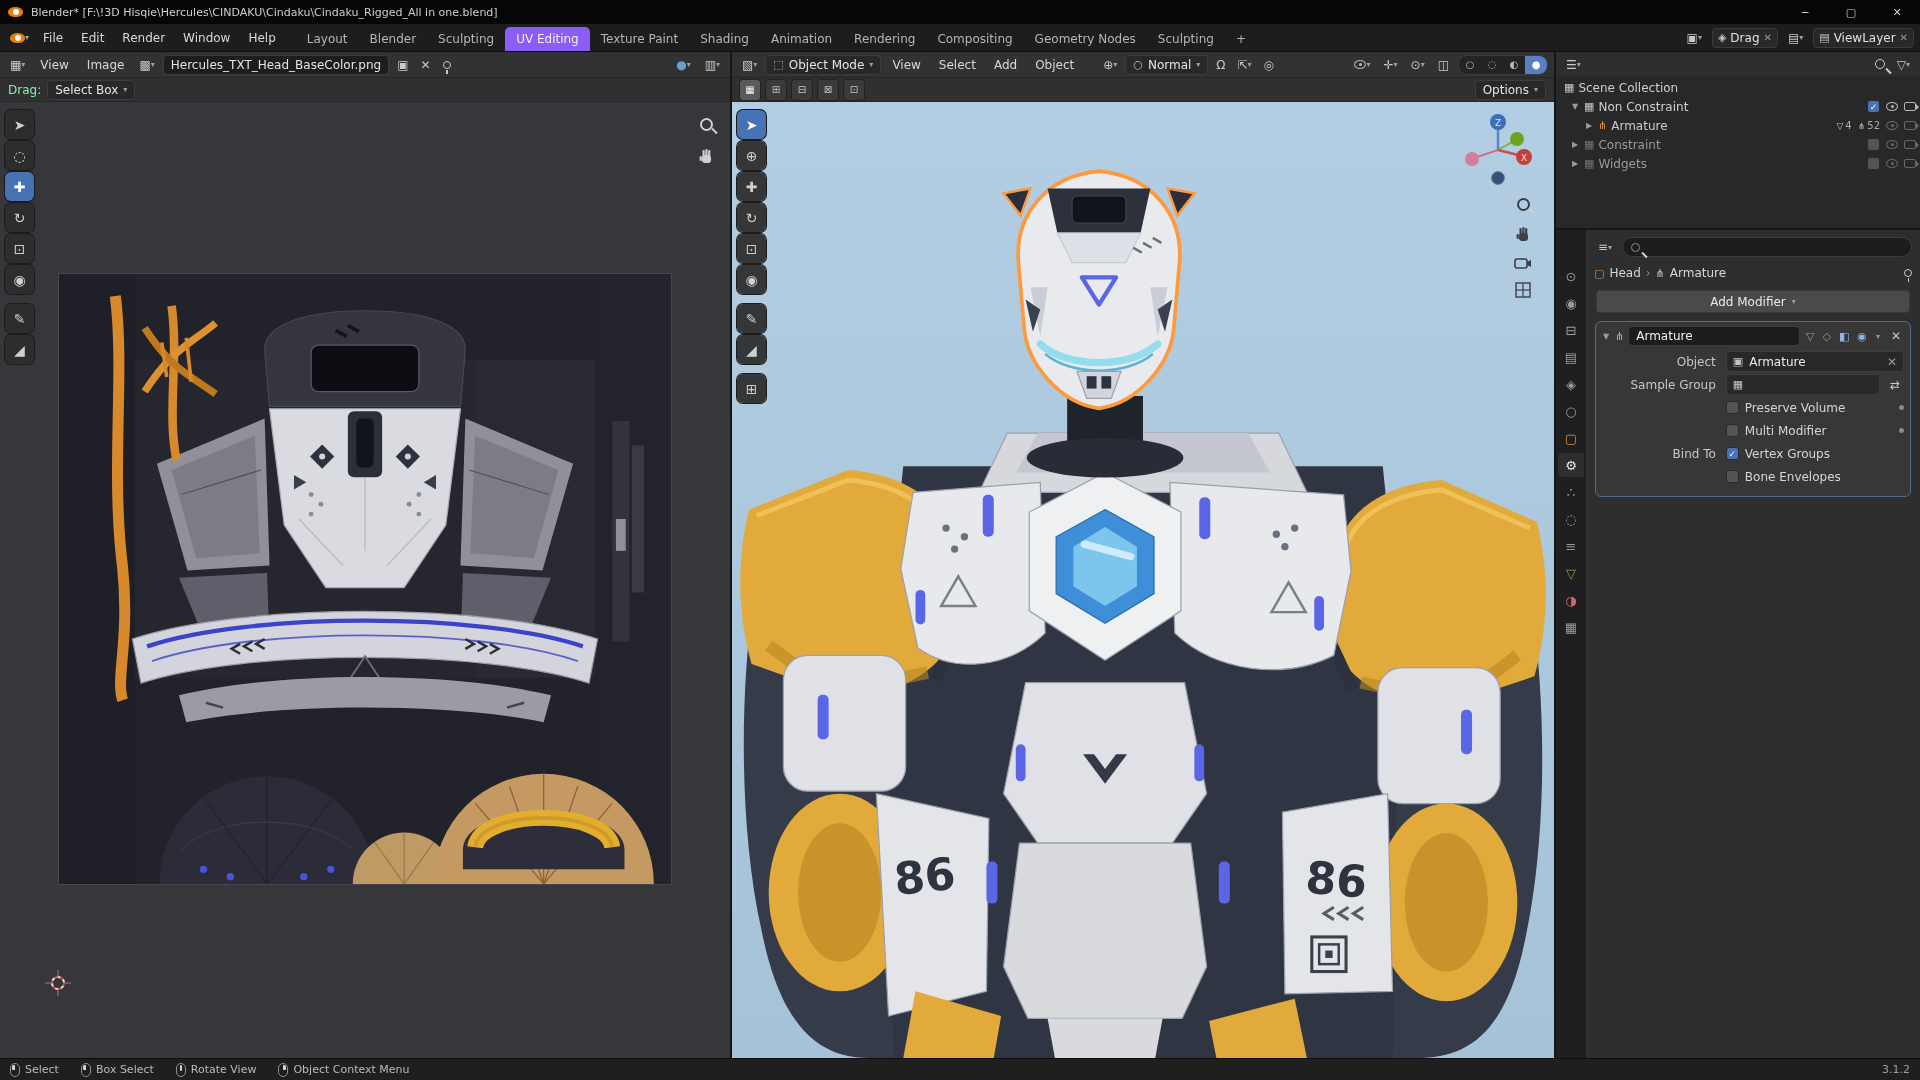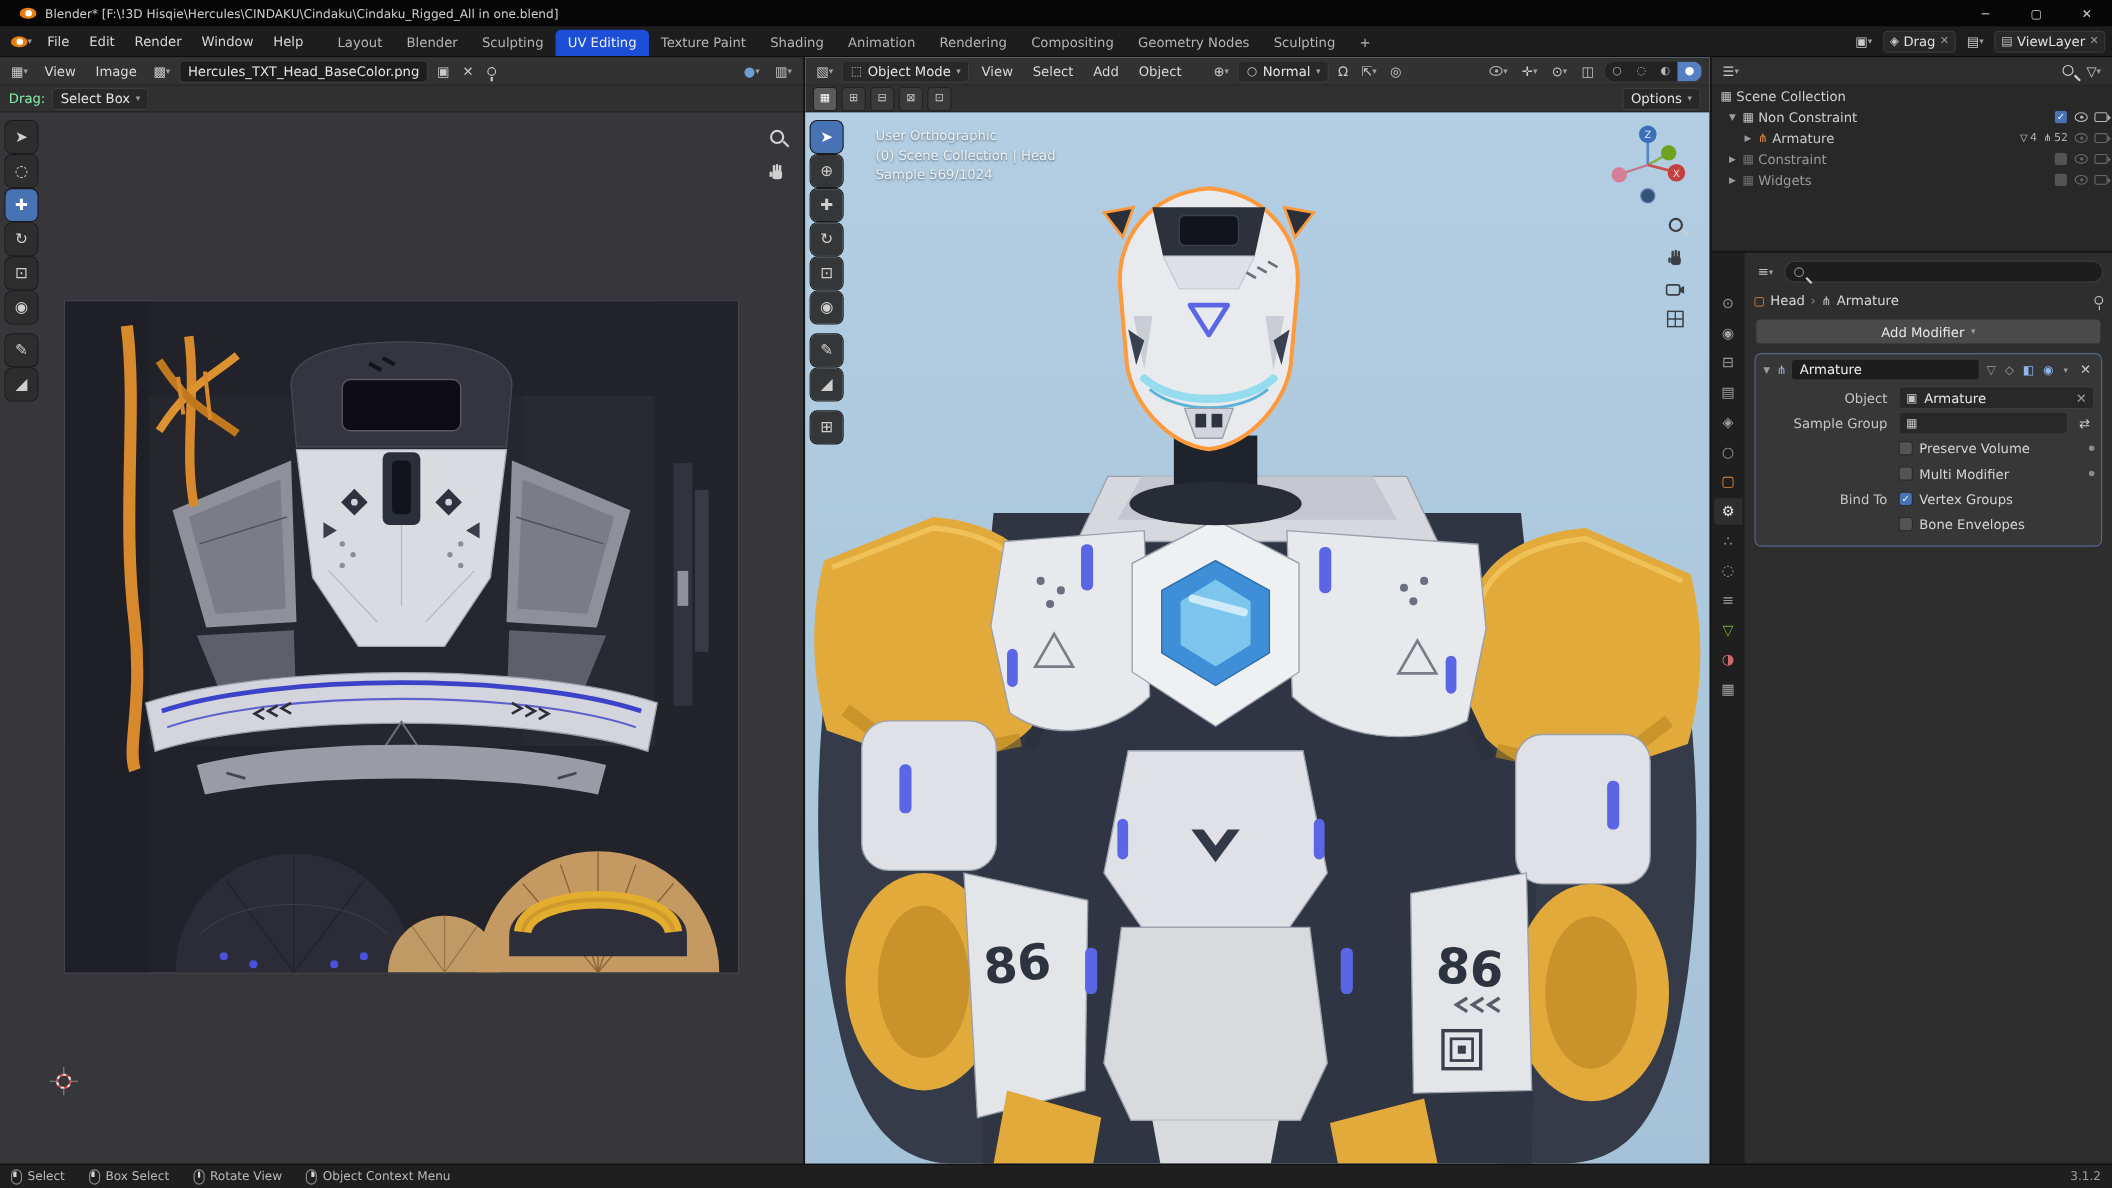--- a/index.html
+++ b/index.html
@@ -1,29 +1,29 @@
 <!DOCTYPE html>
 <html><head>
 <meta charset="utf-8">
 <style>
   *{margin:0;padding:0;box-sizing:border-box;font-family:"DejaVu Sans",sans-serif;}
   html,body{width:1920px;height:1080px;overflow:hidden;background:#161616;color:#d5d5d5;font-size:12px;-webkit-font-smoothing:antialiased;}
   .abs{position:absolute;}
   
-  #titlebar{position:absolute;left:0;top:0;right:0;height:24px;background:#060606;display:flex;align-items:center;padding-left:18px;gap:8px;font-size:11px;color:#cfcfcf;}
+  #titlebar{position:absolute;left:0;top:0;right:0;height:24px;background:#060606;display:flex;align-items:center;padding-left:8px;gap:8px;font-size:11px;color:#cfcfcf;}
   #titlebar .winbtns{margin-left:auto;display:flex;height:100%;}
   #titlebar .winbtn{width:46px;display:flex;align-items:center;justify-content:center;color:#cfcfcf;font-size:11px;}
   .blenderlogo{width:15px;height:10px;border-radius:50% 50% 46% 46%;background:#e87d0d;position:relative;}
   .blenderlogo::after{content:"";position:absolute;left:5px;top:2px;width:6px;height:6px;border-radius:50%;background:#fff;}
   
   #topbar{position:absolute;left:0;top:24px;right:0;height:28px;background:#1d1d1d;border-bottom:1px solid #0d0d0d;display:flex;align-items:center;padding:0 6px;gap:2px;font-size:12px;}
   .menu-item{padding:4px 8px;border-radius:4px;color:#d8d8d8;}
   .wstabs{display:flex;margin-left:10px;height:100%;align-items:flex-end;}
   .wstab{padding:5px 11px;color:#b5b5b5;border-radius:5px 5px 0 0;font-size:12px;white-space:nowrap;}
-  .wstab.active{background:#1d4ed8;color:#f0f0f0;}
+  .wstab.active{background:#8b5cf6;color:#f0f0f0;}
   .topbar-right{margin-left:auto;display:flex;align-items:center;gap:6px;}
   .sel-widget{display:flex;align-items:center;gap:4px;background:#282828;border:1px solid #3a3a3a;border-radius:4px;padding:2px 5px;color:#e0e0e0;}
   .sel-widget .x{color:#9a9a9a;font-size:10px;}
   .mini-ico{color:#c5c5c5;font-size:11px;}
   .dd-arrow{font-size:8px;color:#9f9f9f;}
   
   #workspace{position:absolute;top:52px;bottom:22px;left:0;right:0;background:#161616;}
   .editor{position:absolute;top:0;bottom:0;overflow:hidden;}
   #uv{left:0;width:730px;background:#35353a;}
   #vp{left:732px;width:822px;background:#a9c5da;}
@@ -468,25 +468,20 @@
           <path d="M360 160 L348 168 L354 186 Z" fill="#3a4050"></path>
           <path d="M328 118 l7 4 M336 114 l7 4 M344 110 l7 4" stroke="#6a6f7a" stroke-width="2"></path>
           <path d="M252 196 C274 216 326 216 348 196" stroke="#96dcef" stroke-width="6" fill="none" stroke-linecap="round"></path>
           <path d="M256 204 C278 222 322 222 344 204" stroke="#5ab4d8" stroke-width="2" fill="none"></path>
           <path d="M282 218 L318 218 L310 240 L290 240 Z" fill="#d2d5dc" stroke="#9aa0ac"></path>
           <rect x="290" y="222" width="8" height="10" fill="#2e3340"></rect>
           <rect x="302" y="222" width="8" height="10" fill="#2e3340"></rect>
         </g>
       </svg>
       
-      <div id="vp-overlay">
-        <div>User Orthographic</div>
-        <div>(0) Scene Collection | Head</div>
-        <div>Sample 569/1024</div>
-      </div>
       
       <div class="toolcol">
         <span class="tbtn active">➤</span>
         <span class="tbtn">⊕</span>
         <span class="tbtn">✚</span>
         <span class="tbtn">↻</span>
         <span class="tbtn">⊡</span>
         <span class="tbtn">◉</span>
         <div class="tool-gap"></div>
         <span class="tbtn">✎</span>

